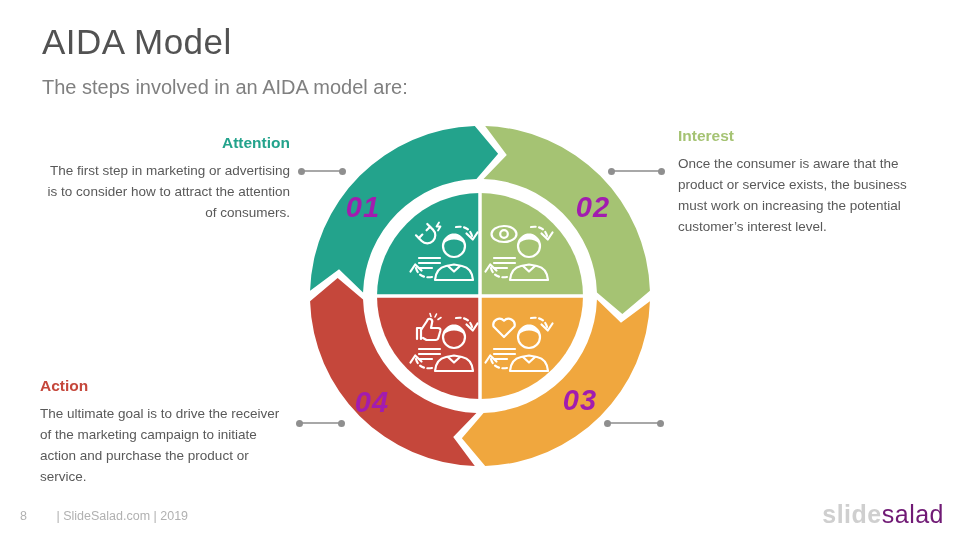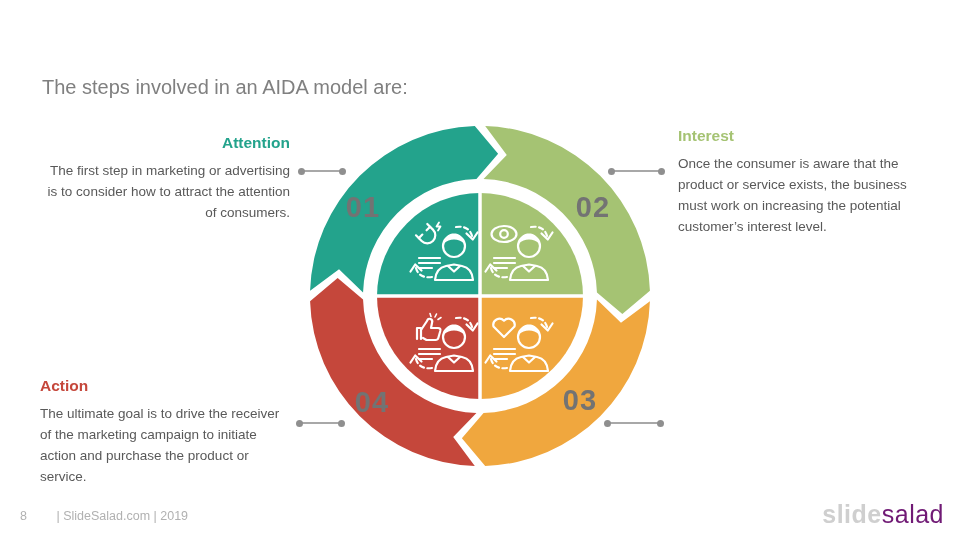--- a/index.html
+++ b/index.html
@@ -3,22 +3,22 @@
 <meta charset="utf-8">
 <style>
   html,body{margin:0;padding:0;background:#ffffff;}
   .slide{position:relative;width:960px;height:540px;background:#ffffff;overflow:hidden;
          font-family:"Liberation Sans","DejaVu Sans",sans-serif;}
   .title{position:absolute;left:42px;top:22px;font-size:35px;font-weight:400;color:#525252;letter-spacing:.5px;}
   .subtitle{position:absolute;left:42px;top:76px;font-size:20px;color:#808080;}
 
   .cycle-svg{position:absolute;left:0;top:0;width:960px;height:540px;}
 
-  .seg-number{position:absolute;transform:translate(-50%,-50%);color:#737373;
-              font-size:29px;font-weight:700;letter-spacing:1px;}
+  .seg-number{position:absolute;transform:translate(-50%,-50%);color:#a21caf;
+              font-size:29px;font-weight:700;letter-spacing:1px;font-style:italic;}
 
   .q-icon{position:absolute;width:80px;height:66px;}
 
   .connector{position:absolute;height:2px;background:#a8a8a8;}
   .connector::before,.connector::after{content:"";position:absolute;top:-2.5px;width:7px;height:7px;
               border-radius:50%;background:#8f8f8f;}
   .connector::before{left:-3px;}
   .connector::after{right:-3px;}
 
   .step-block{position:absolute;font-size:13.5px;color:#595959;line-height:1.56;}
@@ -78,20 +78,21 @@
         <path d="M13 29 v-11 h4 v11"></path>
         <path d="M17 20 l6 -9 q1 -3 3.5 -2 t1.5 4 l-1 5 h7 q3 0 2.3 3 l-2 7 q-.6 2 -2.8 2 h-9 l-3.5 -2"></path>
         <path d="M27 6.5 l-1 -3 M31 7 l1.5 -3 M34 9.5 l3 -2" stroke-width="1.6"></path>
       </g>
     </symbol>
   </defs>
 </svg>
 
 <div class="slide">
 
+  <div class="title">AIDA Model</div>
   <div class="subtitle">The steps involved in an AIDA model are:</div>
 
   <svg id="cycle-svg" class="cycle-svg" viewBox="0 0 960 540">
       <path d="M310.0792895577588 290.8084527543301 A170 170 0 0 1 474.8084527543301 126.07928955775881 L498.1095520709916 153.6472897209609 L476.4269939544507 179.0545698721046 A117 117 0 0 0 363.0545698721046 292.4269939544507 L339.0183679263894 269.23380083274657 Z" fill="#23A38C"></path>
       <path d="M485.1915472456699 126.07928955775881 A170 170 0 0 1 649.9207104422412 290.8084527543301 L622.3527102790391 314.1095520709916 L596.9454301278954 292.4269939544507 A117 117 0 0 0 483.5730060455493 179.0545698721046 L506.76619916725343 155.01836792638935 Z" fill="#A5C373"></path>
       <path d="M649.9207104422412 301.1915472456699 A170 170 0 0 1 485.1915472456699 465.9207104422412 L461.8904479290084 438.3527102790391 L483.5730060455493 412.9454301278954 A117 117 0 0 0 596.9454301278954 299.5730060455493 L620.9816320736106 322.76619916725343 Z" fill="#F0A73E"></path>
       <path d="M474.8084527543301 465.9207104422412 A170 170 0 0 1 310.0792895577588 301.1915472456699 L337.6472897209609 277.8904479290084 L363.0545698721046 299.5730060455493 A117 117 0 0 0 476.4269939544507 412.9454301278954 L453.2338008327466 436.9816320736106 Z" fill="#C5473B"></path>
       <path d="M480 296 L377 296 A103 103 0 0 1 480 193 Z" fill="#23A38C"></path>
       <path d="M480 296 L480 193 A103 103 0 0 1 583 296 Z" fill="#A5C373"></path>
       <path d="M480 296 L583 296 A103 103 0 0 1 480 399 Z" fill="#F0A73E"></path>

